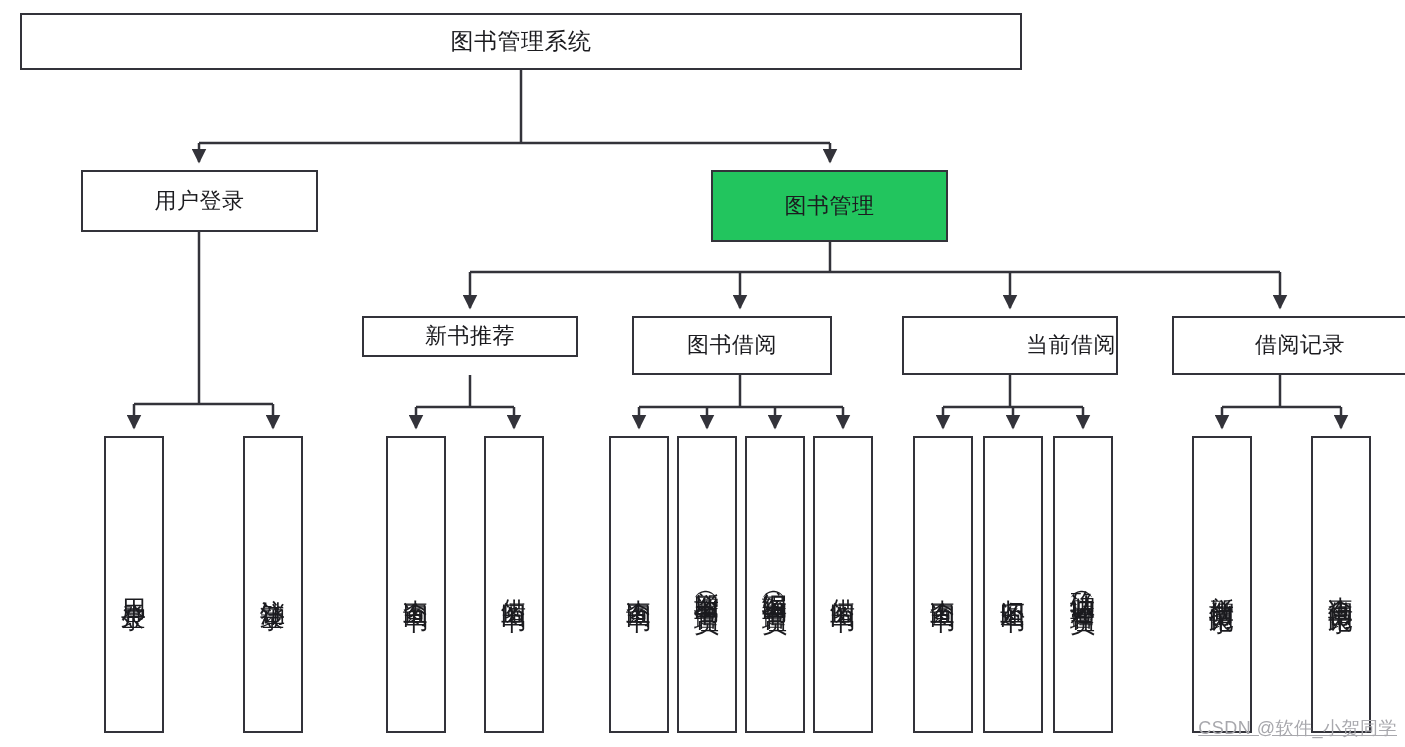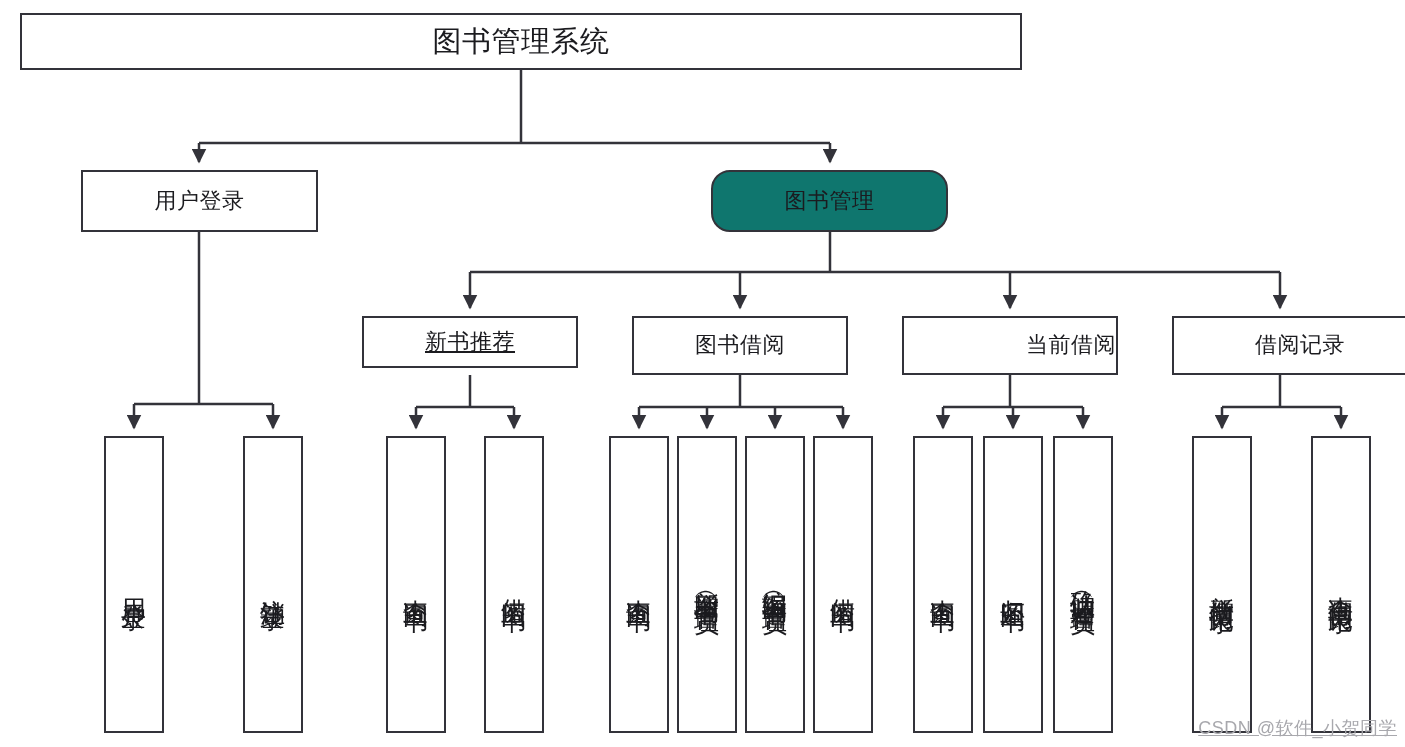--- a/index.html
+++ b/index.html
@@ -39,21 +39,21 @@
     display: block;
     line-height: 1.02;
     letter-spacing: 0.5px;
   }
   
   .node.horiz .label {
     font-size: 22px;
     white-space: nowrap;
   }
   .node.root .label {
-    font-size: 29px;
+    font-size: 23px;
   }
   
   .node.vert {
     align-items: center;
     justify-content: center;
   }
   .node.vert .label {
     writing-mode: vertical-rl;
     text-orientation: upright;
     font-size: 25px;
@@ -126,28 +126,28 @@
     </g>
   </svg>
 
   <div class="node horiz root" style="left: 20px; top: 13px; width: 1002px; height: 57px; border-color: rgb(51, 51, 58); background: rgb(255, 255, 255); color: rgb(27, 27, 31);">
     <span class="label">图书管理系统</span>
   </div>
 
   <div class="node horiz" style="left: 81px; top: 170px; width: 237px; height: 62px; border-color: rgb(51, 51, 58); background: rgb(255, 255, 255); color: rgb(27, 27, 31);">
     <span class="label">用户登录</span>
   </div>
-  <div class="node horiz" style="left: 711px; top: 170px; width: 237px; height: 62px; border-color: rgb(51, 51, 58); background: #0f766e; color: rgb(27, 27, 31); border-radius: 19px;">
+  <div class="node horiz" style="left: 711px; top: 170px; width: 237px; height: 72px; border-color: rgb(51, 51, 58); background: #22c55e; color: rgb(27, 27, 31);">
     <span class="label">图书管理</span>
   </div>
 
-  <div class="node horiz" style="left: 362px; top: 316px; width: 216px; height: 52px; border-color: rgb(51, 51, 58); background: rgb(255, 255, 255); color: rgb(27, 27, 31); text-decoration: underline;">
+  <div class="node horiz" style="left: 362px; top: 316px; width: 216px; height: 41px; border-color: rgb(51, 51, 58); background: rgb(255, 255, 255); color: rgb(27, 27, 31);">
     <span class="label">新书推荐</span>
   </div>
-  <div class="node horiz" style="left: 632px; top: 316px; width: 216px; height: 59px; border-color: rgb(51, 51, 58); background: rgb(255, 255, 255); color: rgb(27, 27, 31);">
+  <div class="node horiz" style="left: 632px; top: 316px; width: 200px; height: 59px; border-color: rgb(51, 51, 58); background: rgb(255, 255, 255); color: rgb(27, 27, 31);">
     <span class="label">图书借阅</span>
   </div>
   <div class="node horiz" style="left: 902px; top: 316px; width: 216px; height: 59px; border-color: rgb(51, 51, 58); background: rgb(255, 255, 255); color: rgb(27, 27, 31); justify-content: flex-end;">
     <span class="label">当前借阅</span>
   </div>
   <div class="node horiz" style="left: 1172px; top: 316px; width: 256px; height: 59px; border-color: rgb(51, 51, 58); background: rgb(255, 255, 255); color: rgb(27, 27, 31);">
     <span class="label">借阅记录</span>
   </div>
 
   <div class="node vert" style="left: 104px; top: 436px; width: 60px; height: 297px; border-color: rgb(51, 51, 58); background: rgb(255, 255, 255); color: rgb(27, 27, 31);">

